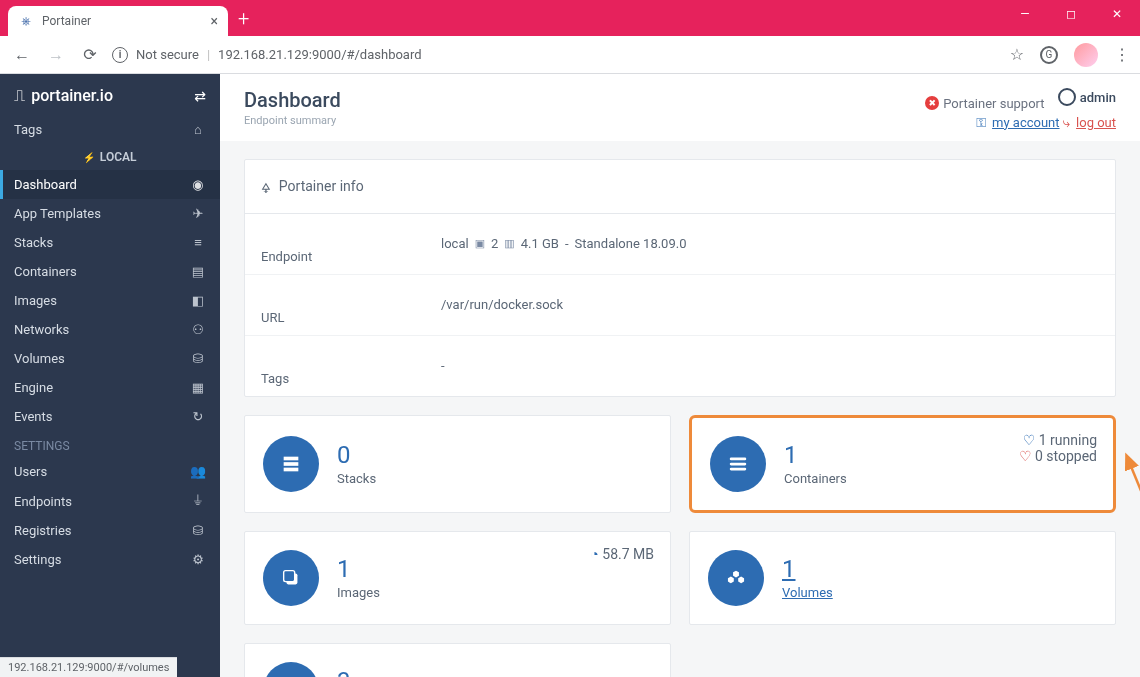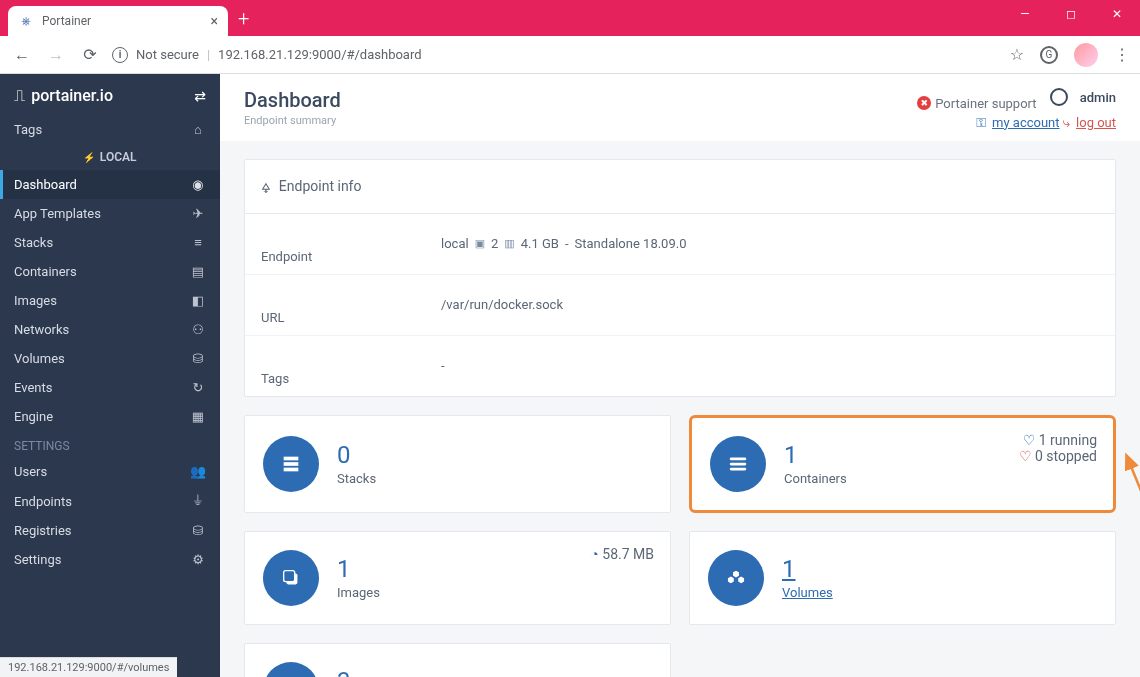--- a/index.html
+++ b/index.html
@@ -36,21 +36,21 @@
 .mini-ico { opacity: 0.85; width: 16px; text-align: center; font-size: 13px; }
 .sidebar-footer { margin-top: auto; padding: 8px 14px; font-size: 11px; color: #6b7b94; text-align: center; }
 
 .main { flex: 1; background: #f5f6f7; overflow-y: auto; position: relative; }
 .header { background: #fff; padding: 14px 24px 10px; display: flex; justify-content: space-between; align-items: flex-start; }
 .title { font-size: 20px; color: #3b4a5e; font-weight: 500; }
 .subtitle { font-size: 11px; color: #9aa5b1; margin-top: 2px; }
 .header-right { text-align: right; font-size: 13px; }
 .support-link { color: #6b7280; display: inline-flex; align-items: center; gap: 4px; }
 .cancel-ico { width: 14px; height: 14px; border-radius: 50%; background: #e53e3e; color: #fff; font-size: 9px; display: inline-flex; align-items: center; justify-content: center; }
-.user-chip { color: #3b4a5e; margin-left: 10px; display: inline-flex; align-items: center; gap: 12px; font-weight: 500; justify-content: space-between; }
+.user-chip { color: #3b4a5e; margin-left: 10px; display: inline-flex; align-items: center; gap: 4px; font-weight: 500; justify-content: space-between; }
 .user-ico { width: 18px; height: 18px; border: 2px solid #3b4a5e; border-radius: 50%; position: relative; }
 .user-links { font-size: 13px; color: #2d6cb2; margin-top: 4px; }
 .user-links a { color: #2d6cb2; text-decoration: underline; margin-left: 6px; }
 .key-ico { color: #2d6cb2; }
 .out-ico { color: #d9534f; }
 
 .content { padding: 18px 24px; }
 .panel { background: #fff; border: 1px solid #e5e8ec; border-radius: 2px; margin-bottom: 18px; }
 .panel-head { padding: 12px 16px; font-size: 14px; color: #5b6776; display: flex; align-items: center; gap: 8px; border-bottom: 1px solid #e5e8ec; }
 .info-row { display: flex; padding: 10px 16px; font-size: 13px; color: #5b6776; border-bottom: 1px solid #f0f2f4; }
@@ -152,26 +152,26 @@
     </div>
     <div class="side-item">
       <span>Networks</span>
       <span class="mini-ico">⚇</span>
     </div>
     <div class="side-item">
       <span>Volumes</span>
       <span class="mini-ico">⛁</span>
     </div>
     <div class="side-item">
+      <span>Engine</span>
+      <span class="mini-ico">▦</span>
+    </div>
+    <div class="side-item">
       <span>Events</span>
       <span class="mini-ico">↻</span>
-    </div>
-    <div class="side-item">
-      <span>Engine</span>
-      <span class="mini-ico">▦</span>
     </div>
 
     <div class="side-sep settings"><span>SETTINGS</span></div>
 
     <div class="side-item">
       <span>Users</span>
       <span class="mini-ico">👥</span>
     </div>
     <div class="side-item">
       <span>Endpoints</span>
@@ -208,21 +208,21 @@
           <span class="key-ico">⚿</span><a>my account</a>
           <span class="out-ico">⤷</span><a style="color:#d9534f;">log out</a>
         </div>
       </div>
     </div>
 
     <div class="content">
       <div class="panel">
         <div class="panel-head">
           <span>🜍</span>
-          <span>Endpoint info</span>
+          <span>Portainer info</span>
         </div>
         <div class="info-row">
           <div class="info-label">Endpoint</div>
           <div class="info-val">
             <span>local</span>
             <span class="tiny-ico">▣</span>
               <span>2</span>
             <span class="tiny-ico">▥</span>
               <span>4.1 GB</span>
             <span>-</span>

